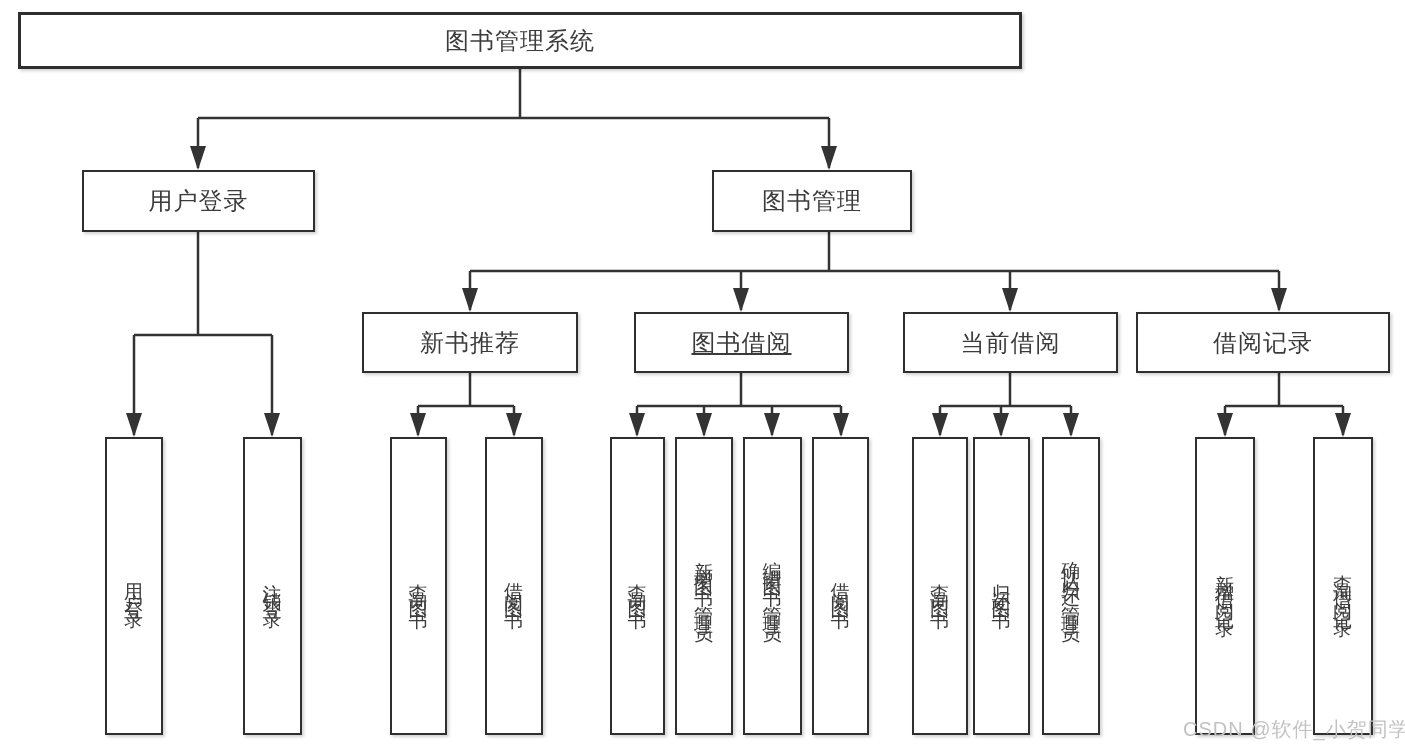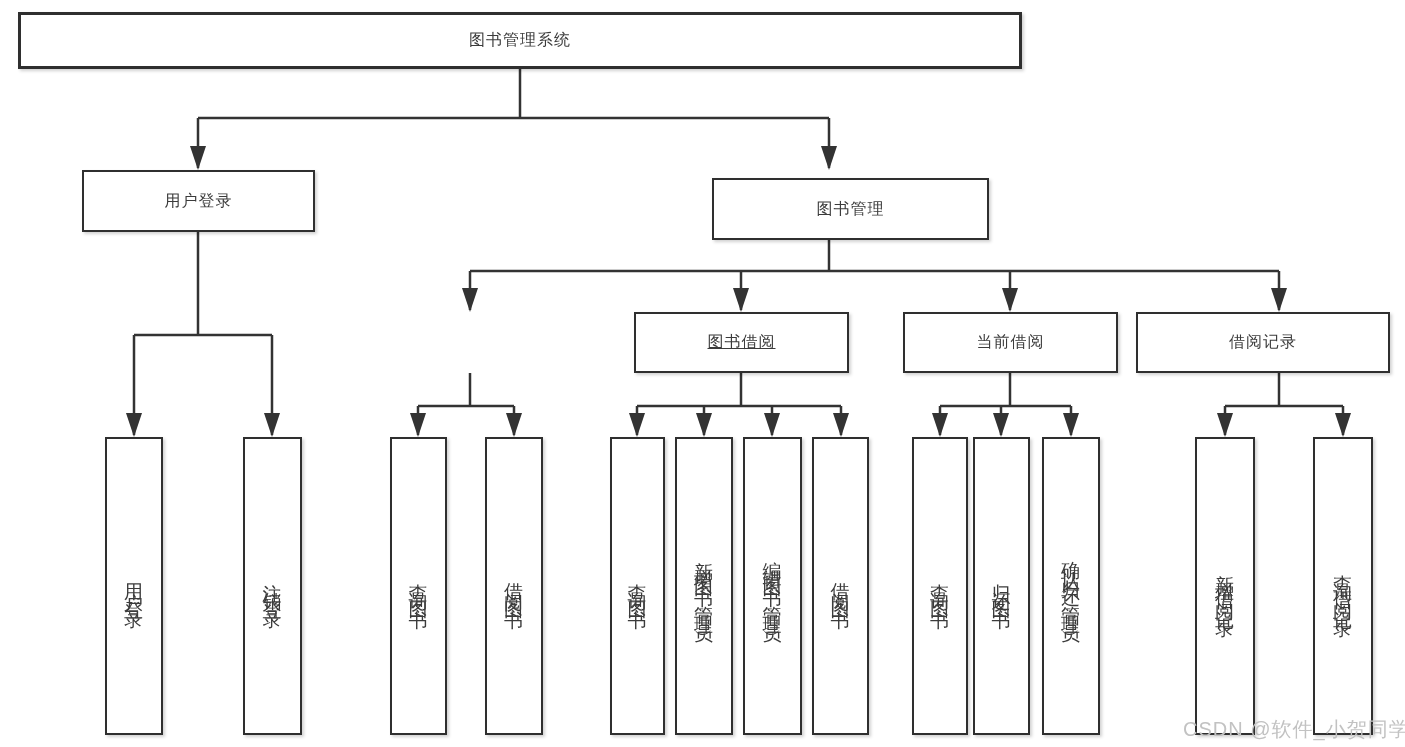--- a/index.html
+++ b/index.html
@@ -15,21 +15,21 @@
     position:absolute;
     background:#ffffff;
     border:2.5px solid #2f2f2f;
     box-shadow:2px 2px 3px rgba(0,0,0,0.18);
     display:flex;align-items:center;justify-content:center;
     box-sizing:border-box;
     color:#3b3b3b;
   }
   .node.root{border-width:3px;}
   .hlabel{
-    font-size:16px;letter-spacing:1px;color:#3b3b3b;white-space:nowrap;
+    font-size:24px;letter-spacing:1px;color:#3b3b3b;white-space:nowrap;
   }
   .vtext{
     writing-mode:vertical-rl;
     text-orientation:mixed;
     font-size:19px;
     letter-spacing:9px;
     color:#3b3b3b;
     line-height:1;
   }
   .watermark{
@@ -111,24 +111,27 @@
     </g>
   </svg>
 
   <div class="node root" style="left:18px;top:12px;width:1004px;height:57px;">
     <span class="hlabel">图书管理系统</span>
   </div>
 
   <div class="node" style="left:82px;top:170px;width:233px;height:62px;">
     <span class="hlabel">用户登录</span>
   </div>
-  <div class="node" style="left:712px;top:170px;width:277px;height:62px;margin-top:8px;">
+  <div class="node" style="left:712px;top:170px;width:200px;height:62px;">
     <span class="hlabel">图书管理</span>
   </div>
 
+  <div class="node" style="left:362px;top:312px;width:216px;height:61px;">
+    <span class="hlabel">新书推荐</span>
+  </div>
   <div class="node" style="left:634px;top:312px;width:215px;height:61px;text-decoration:underline;">
     <span class="hlabel">图书借阅</span>
   </div>
   <div class="node" style="left:903px;top:312px;width:215px;height:61px;">
     <span class="hlabel">当前借阅</span>
   </div>
   <div class="node" style="left:1136px;top:312px;width:254px;height:61px;">
     <span class="hlabel">借阅记录</span>
   </div>
 

